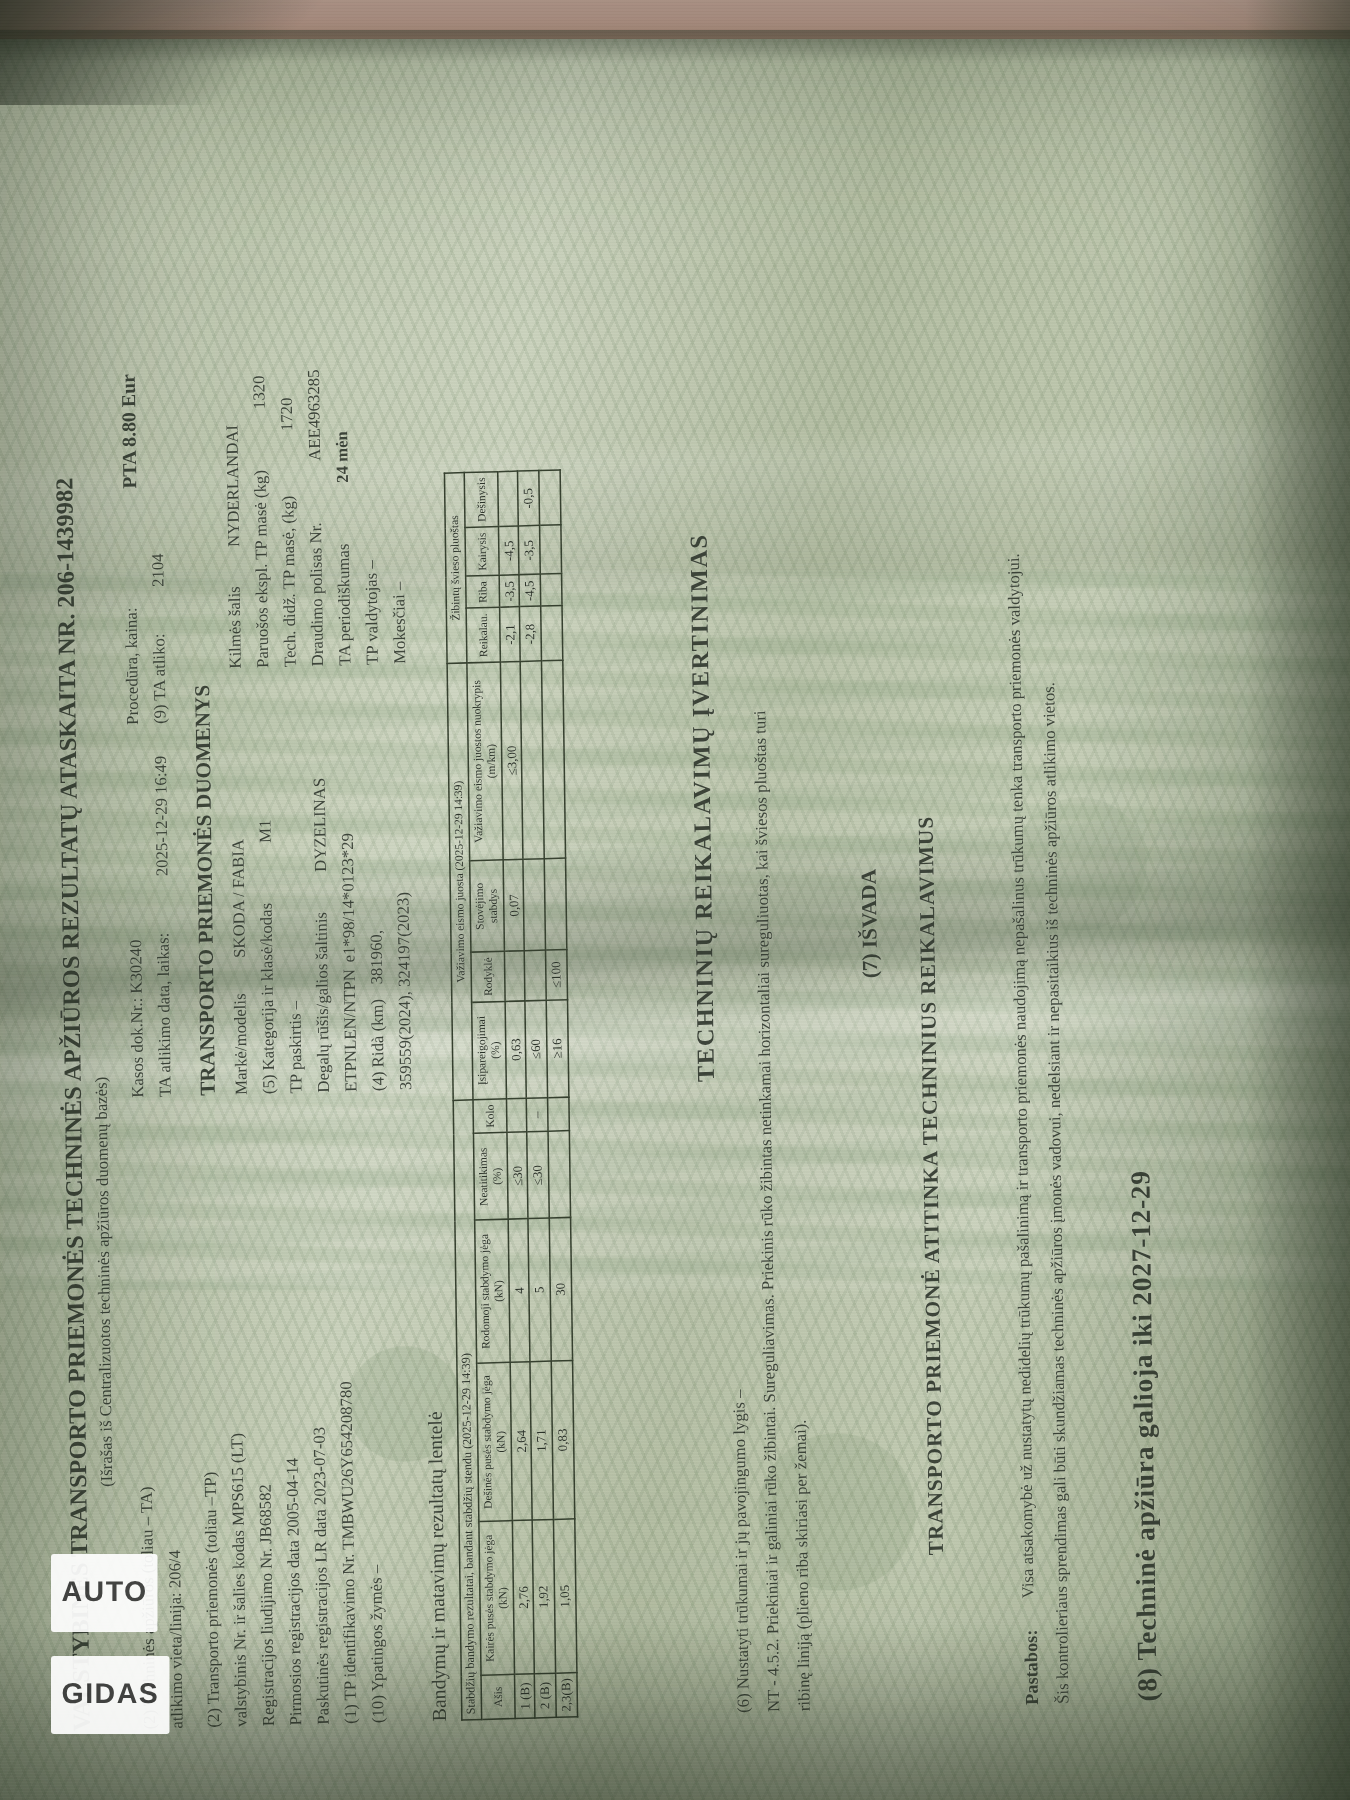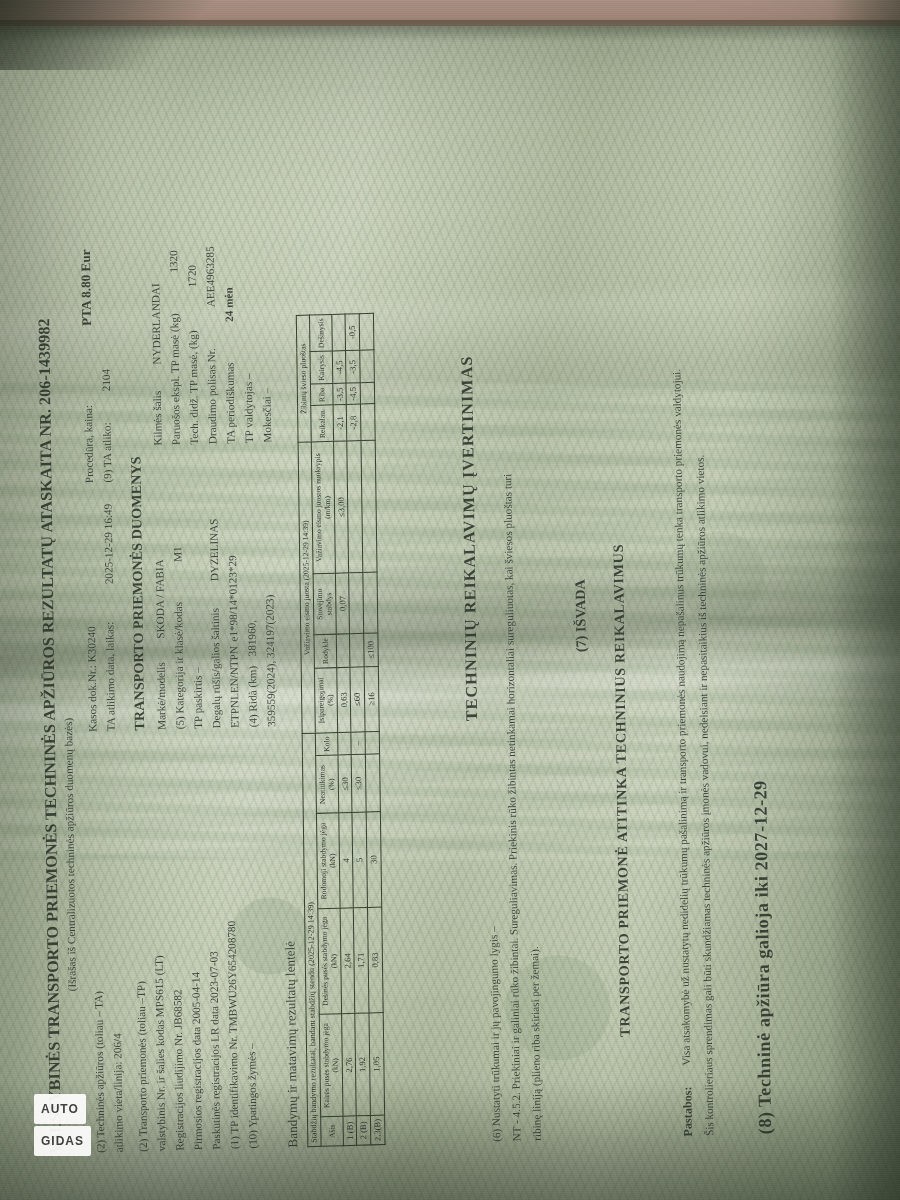--- a/index.html
+++ b/index.html
@@ -120,24 +120,24 @@
   
   #wm{
     position:absolute;left:34px;bottom:44px;
     display:flex;flex-direction:column;align-items:flex-start;
     font-family:"Liberation Sans", sans-serif;
     font-weight:bold;letter-spacing:1px;
     opacity:.92;
   }
   #wm .l1,#wm .l2{
     background:#ffffff;color:#3b3b3b;
-    padding:4px 7px;font-size:12px;line-height:22px;
+    padding:15px 7px;font-size:19px;line-height:22px;
     border-radius:2px;
   }
-  #wm .l2{margin-top:2px;}
+  #wm .l2{margin-top:16px;}
 </style>
 </head>
 <body>
 
 <div id="photo">
   <div id="pattern"></div>
   <div id="waves"></div>
   <div id="fold2"></div>
   <div id="fold"></div>
 </div>

